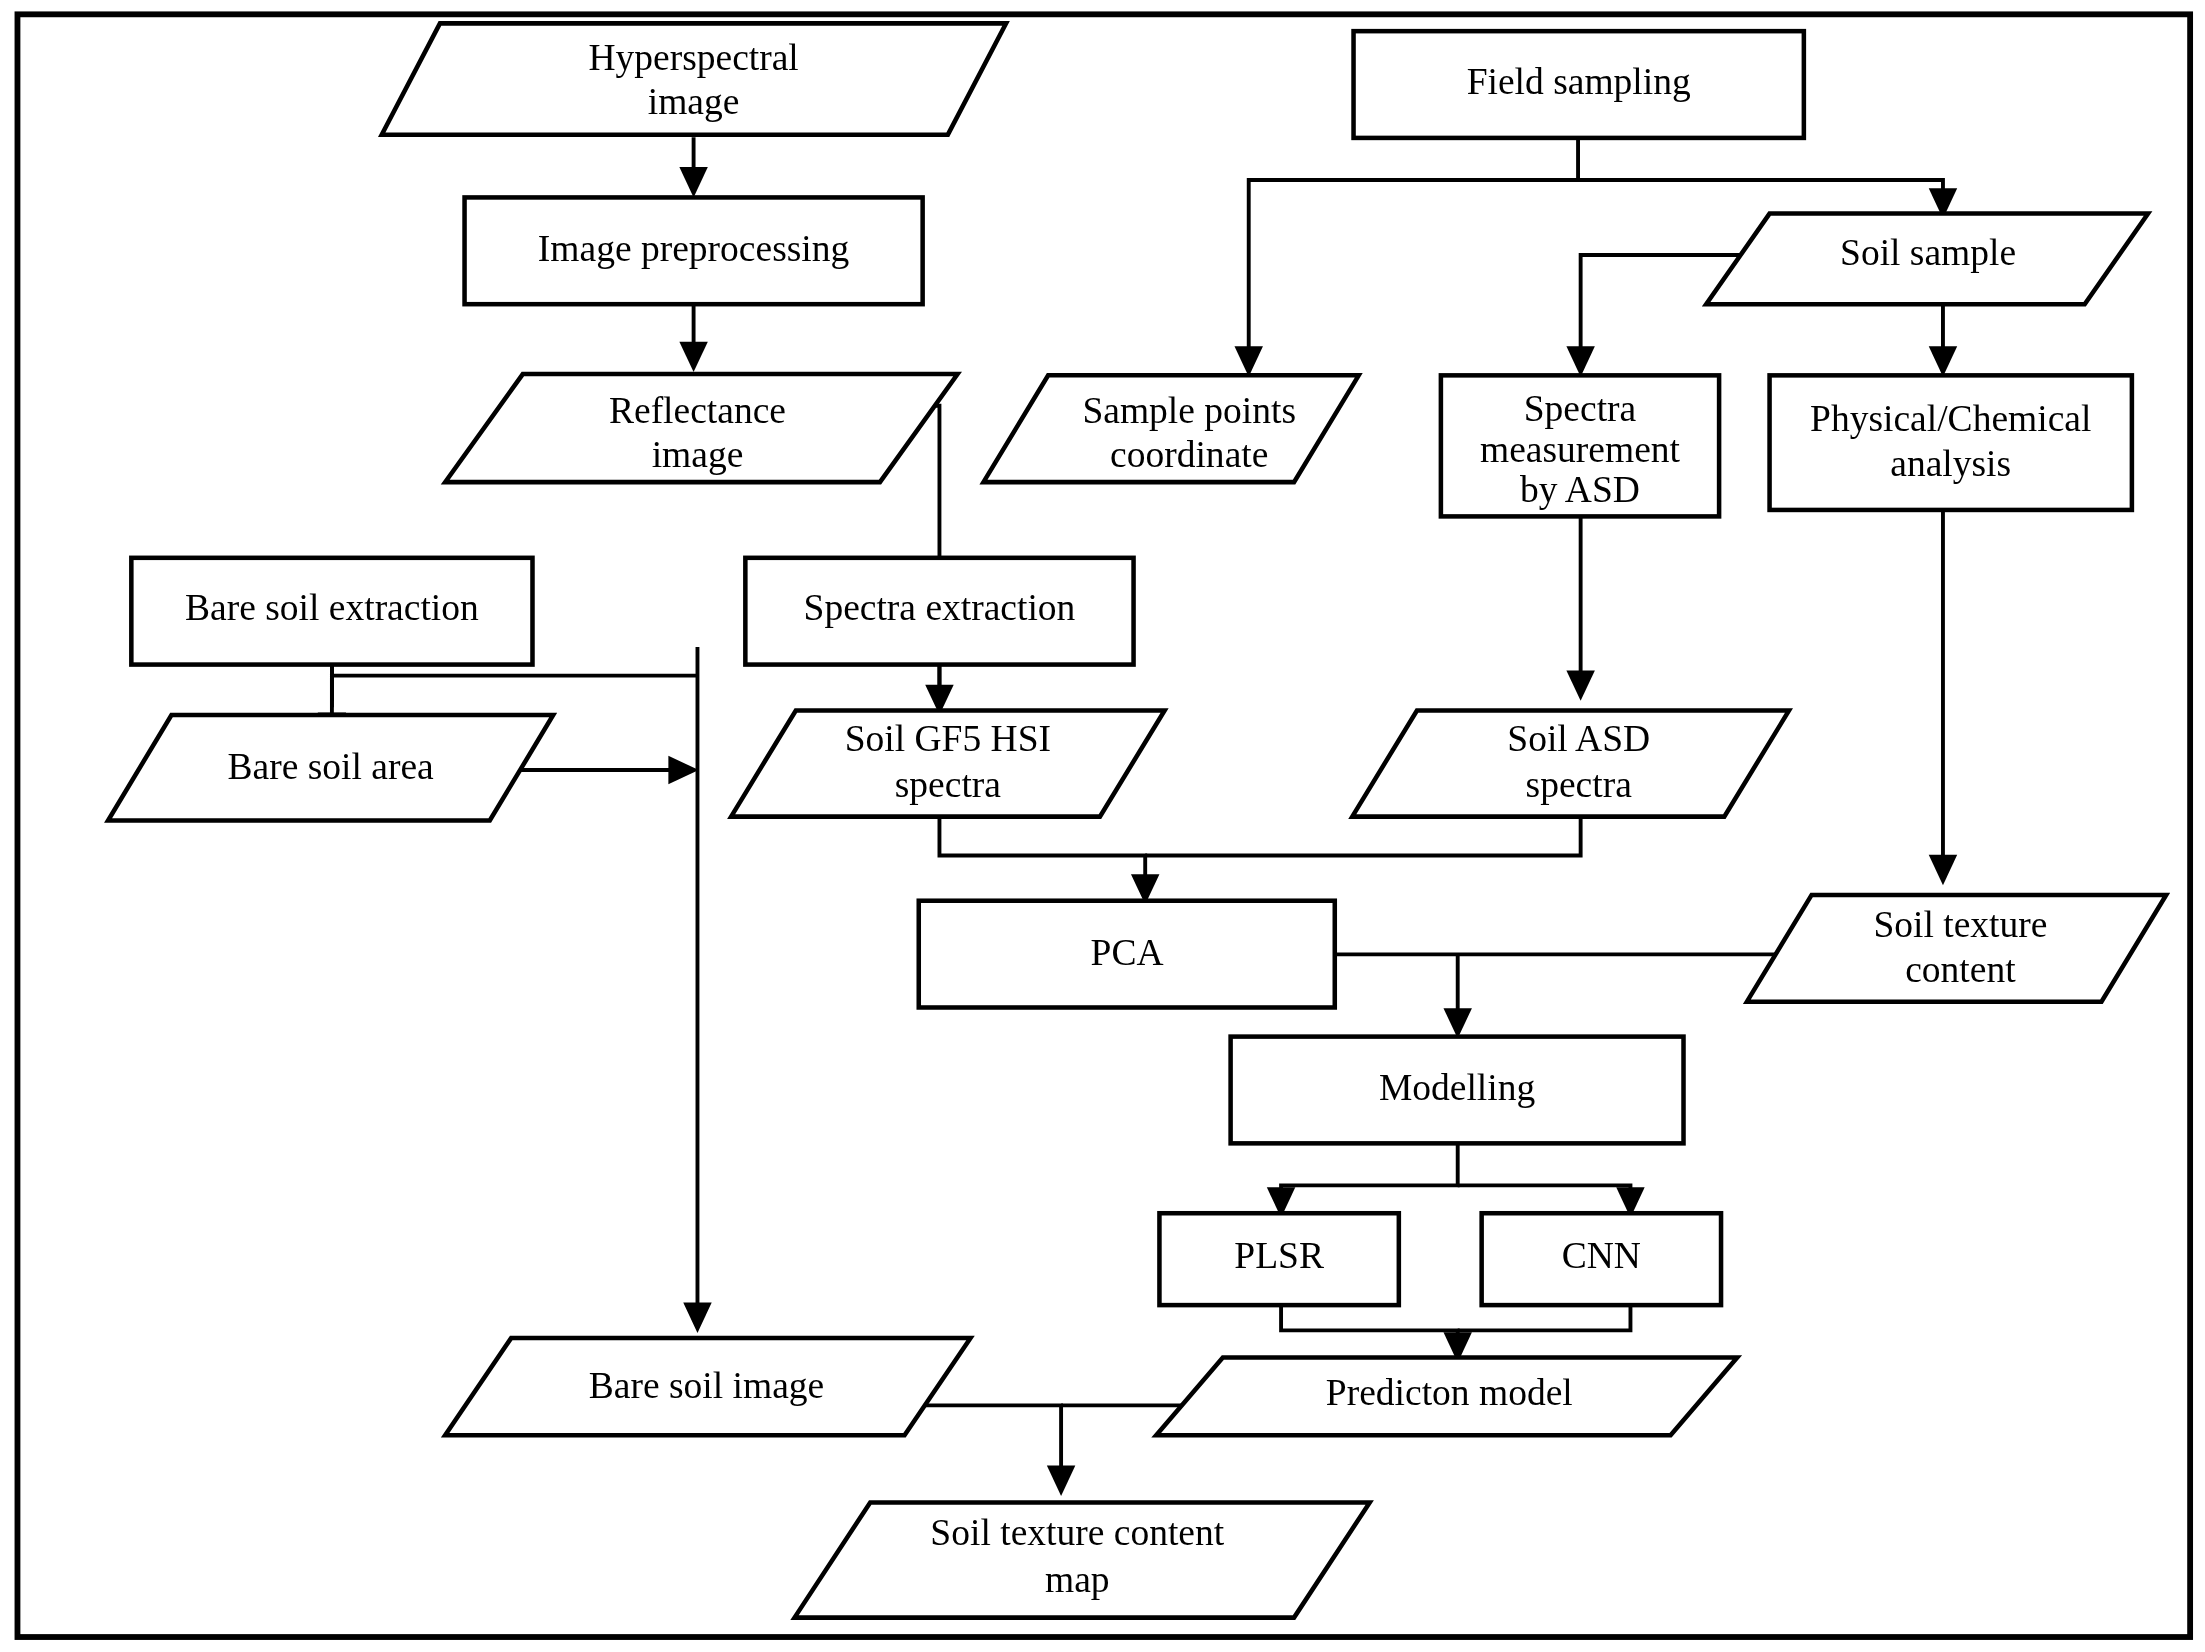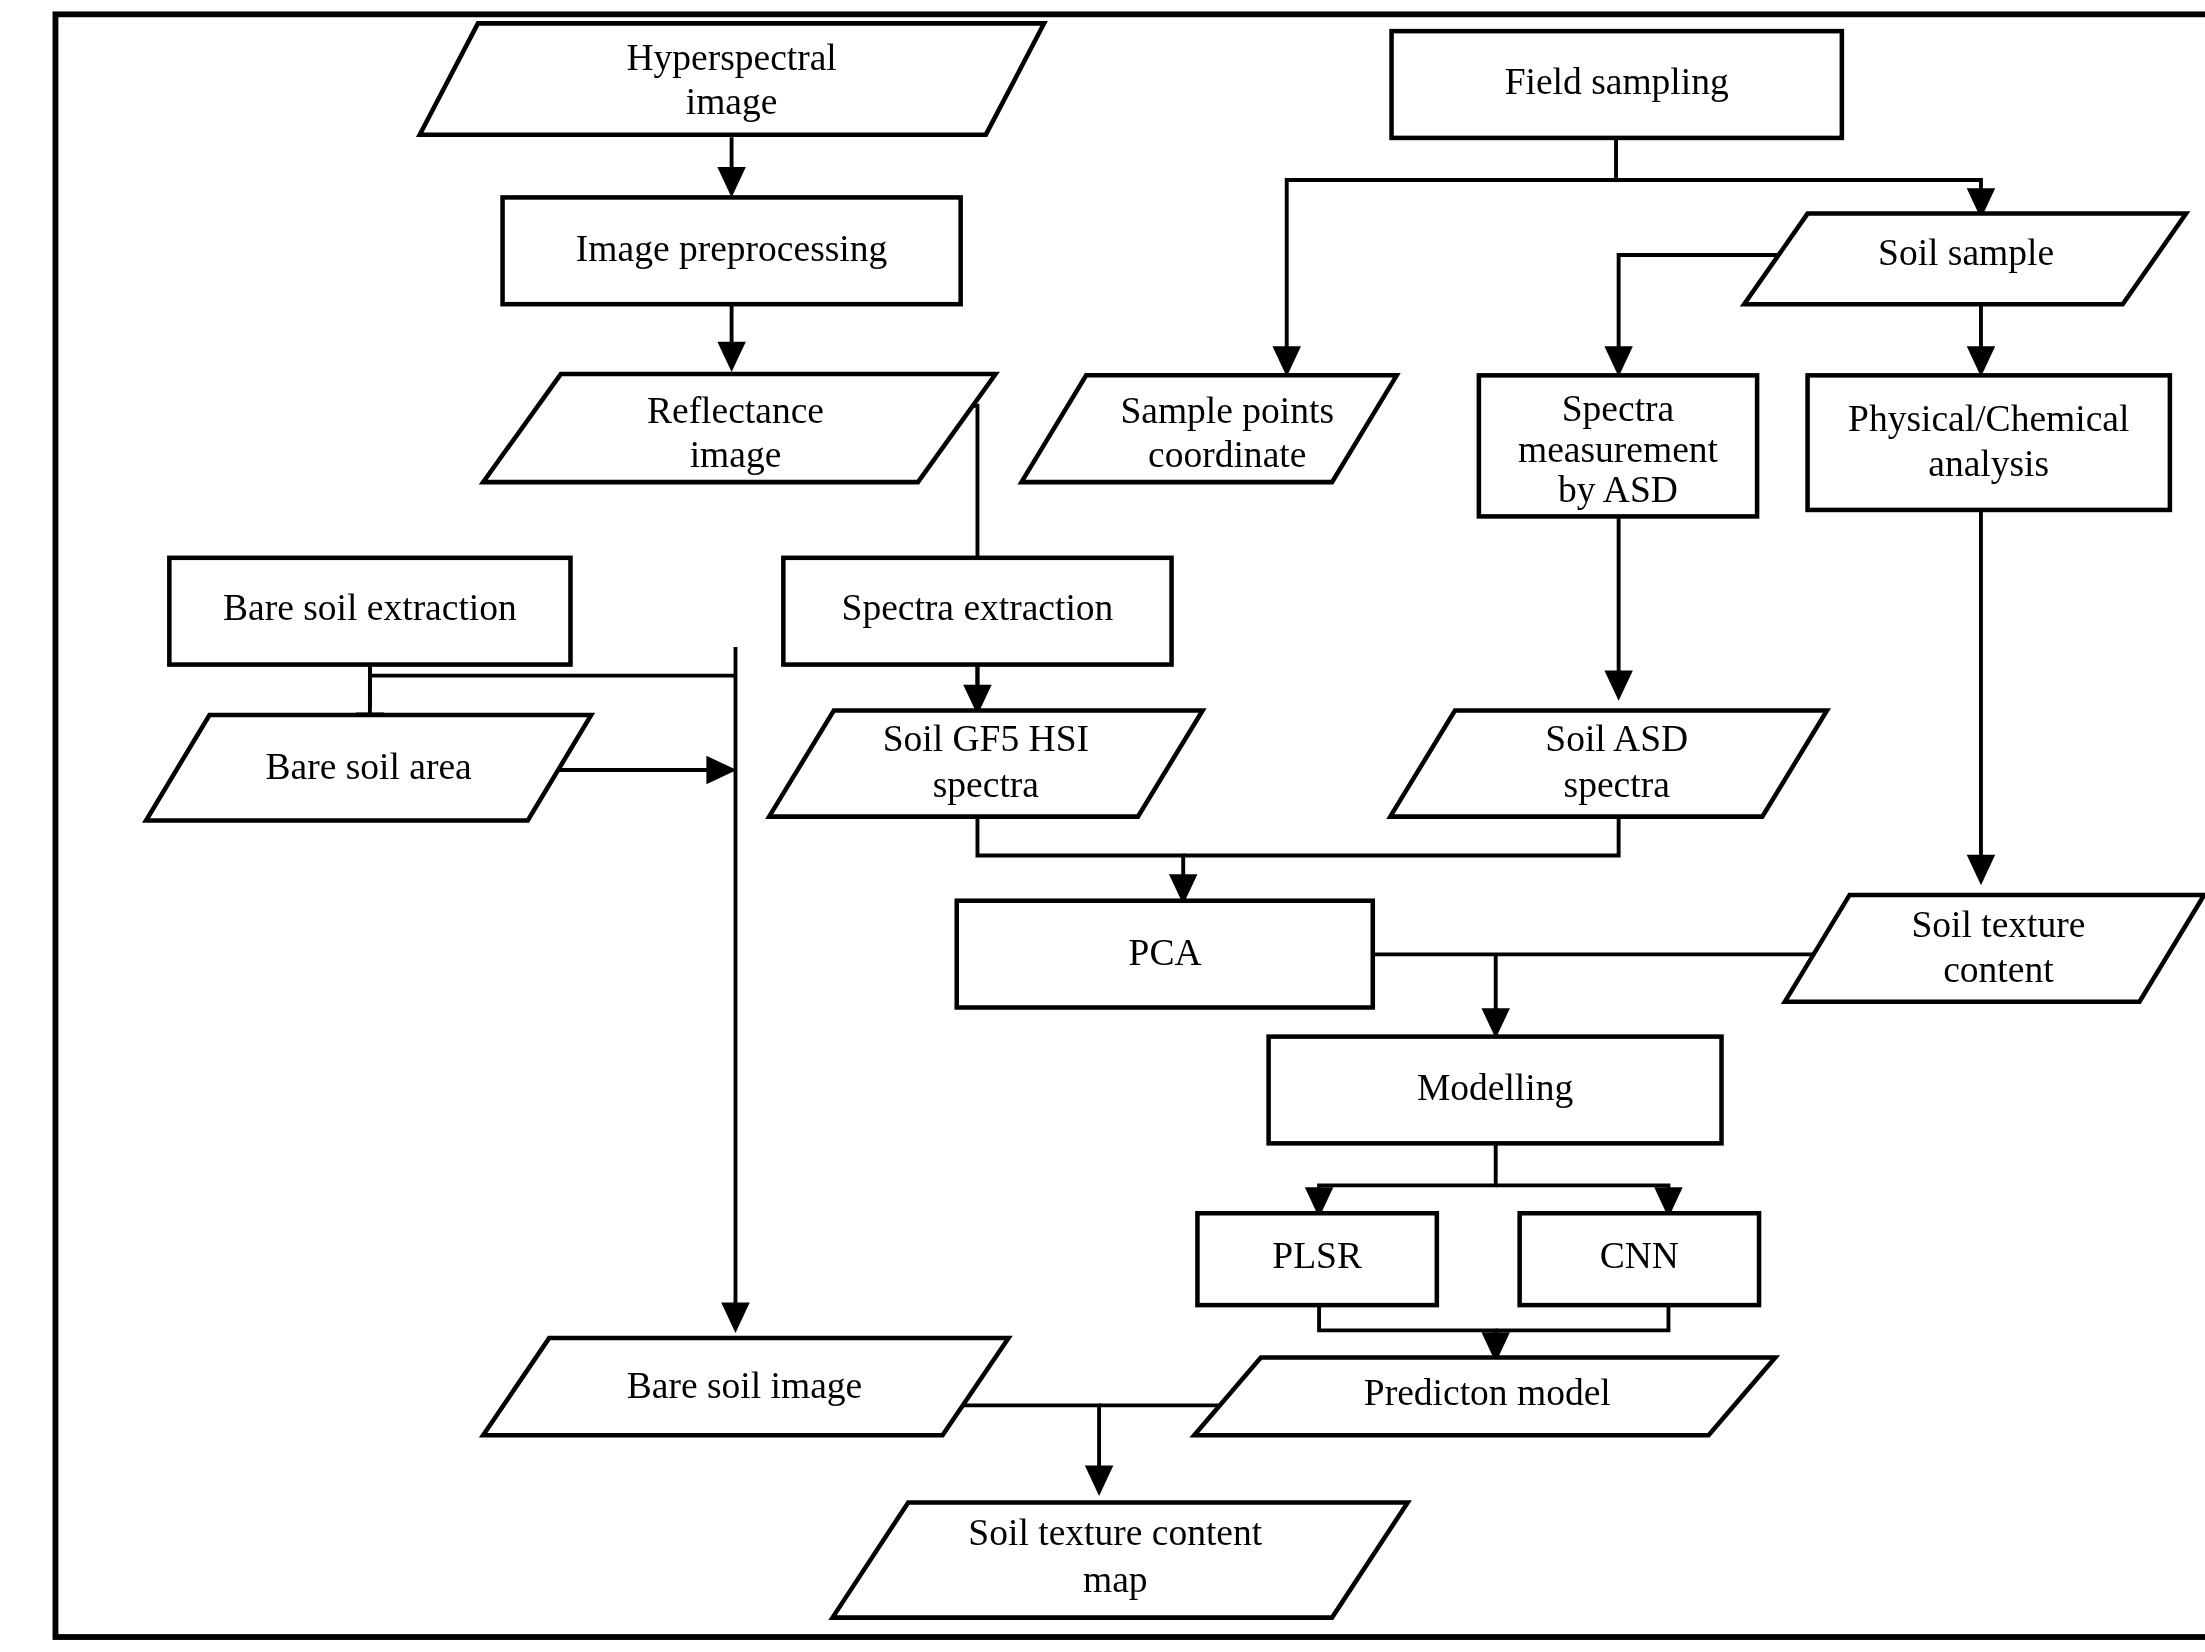--- a/index.html
+++ b/index.html
@@ -10,21 +10,20 @@
   body {
     width: 2205px;
     height: 1652px;
     font-family: "Liberation Serif", "DejaVu Serif", serif;
     overflow: hidden;
   }
   #flowchart-root {
     position: relative;
     width: 1993px;
     height: 1652px;
-    padding-left: 38px;
   }
   svg#diagram {
     display: block;
     width: 2205px;
     height: 1652px;
   }
   .node-shape {
     fill: #ffffff;
     stroke: #000000;
     stroke-width: 7;

